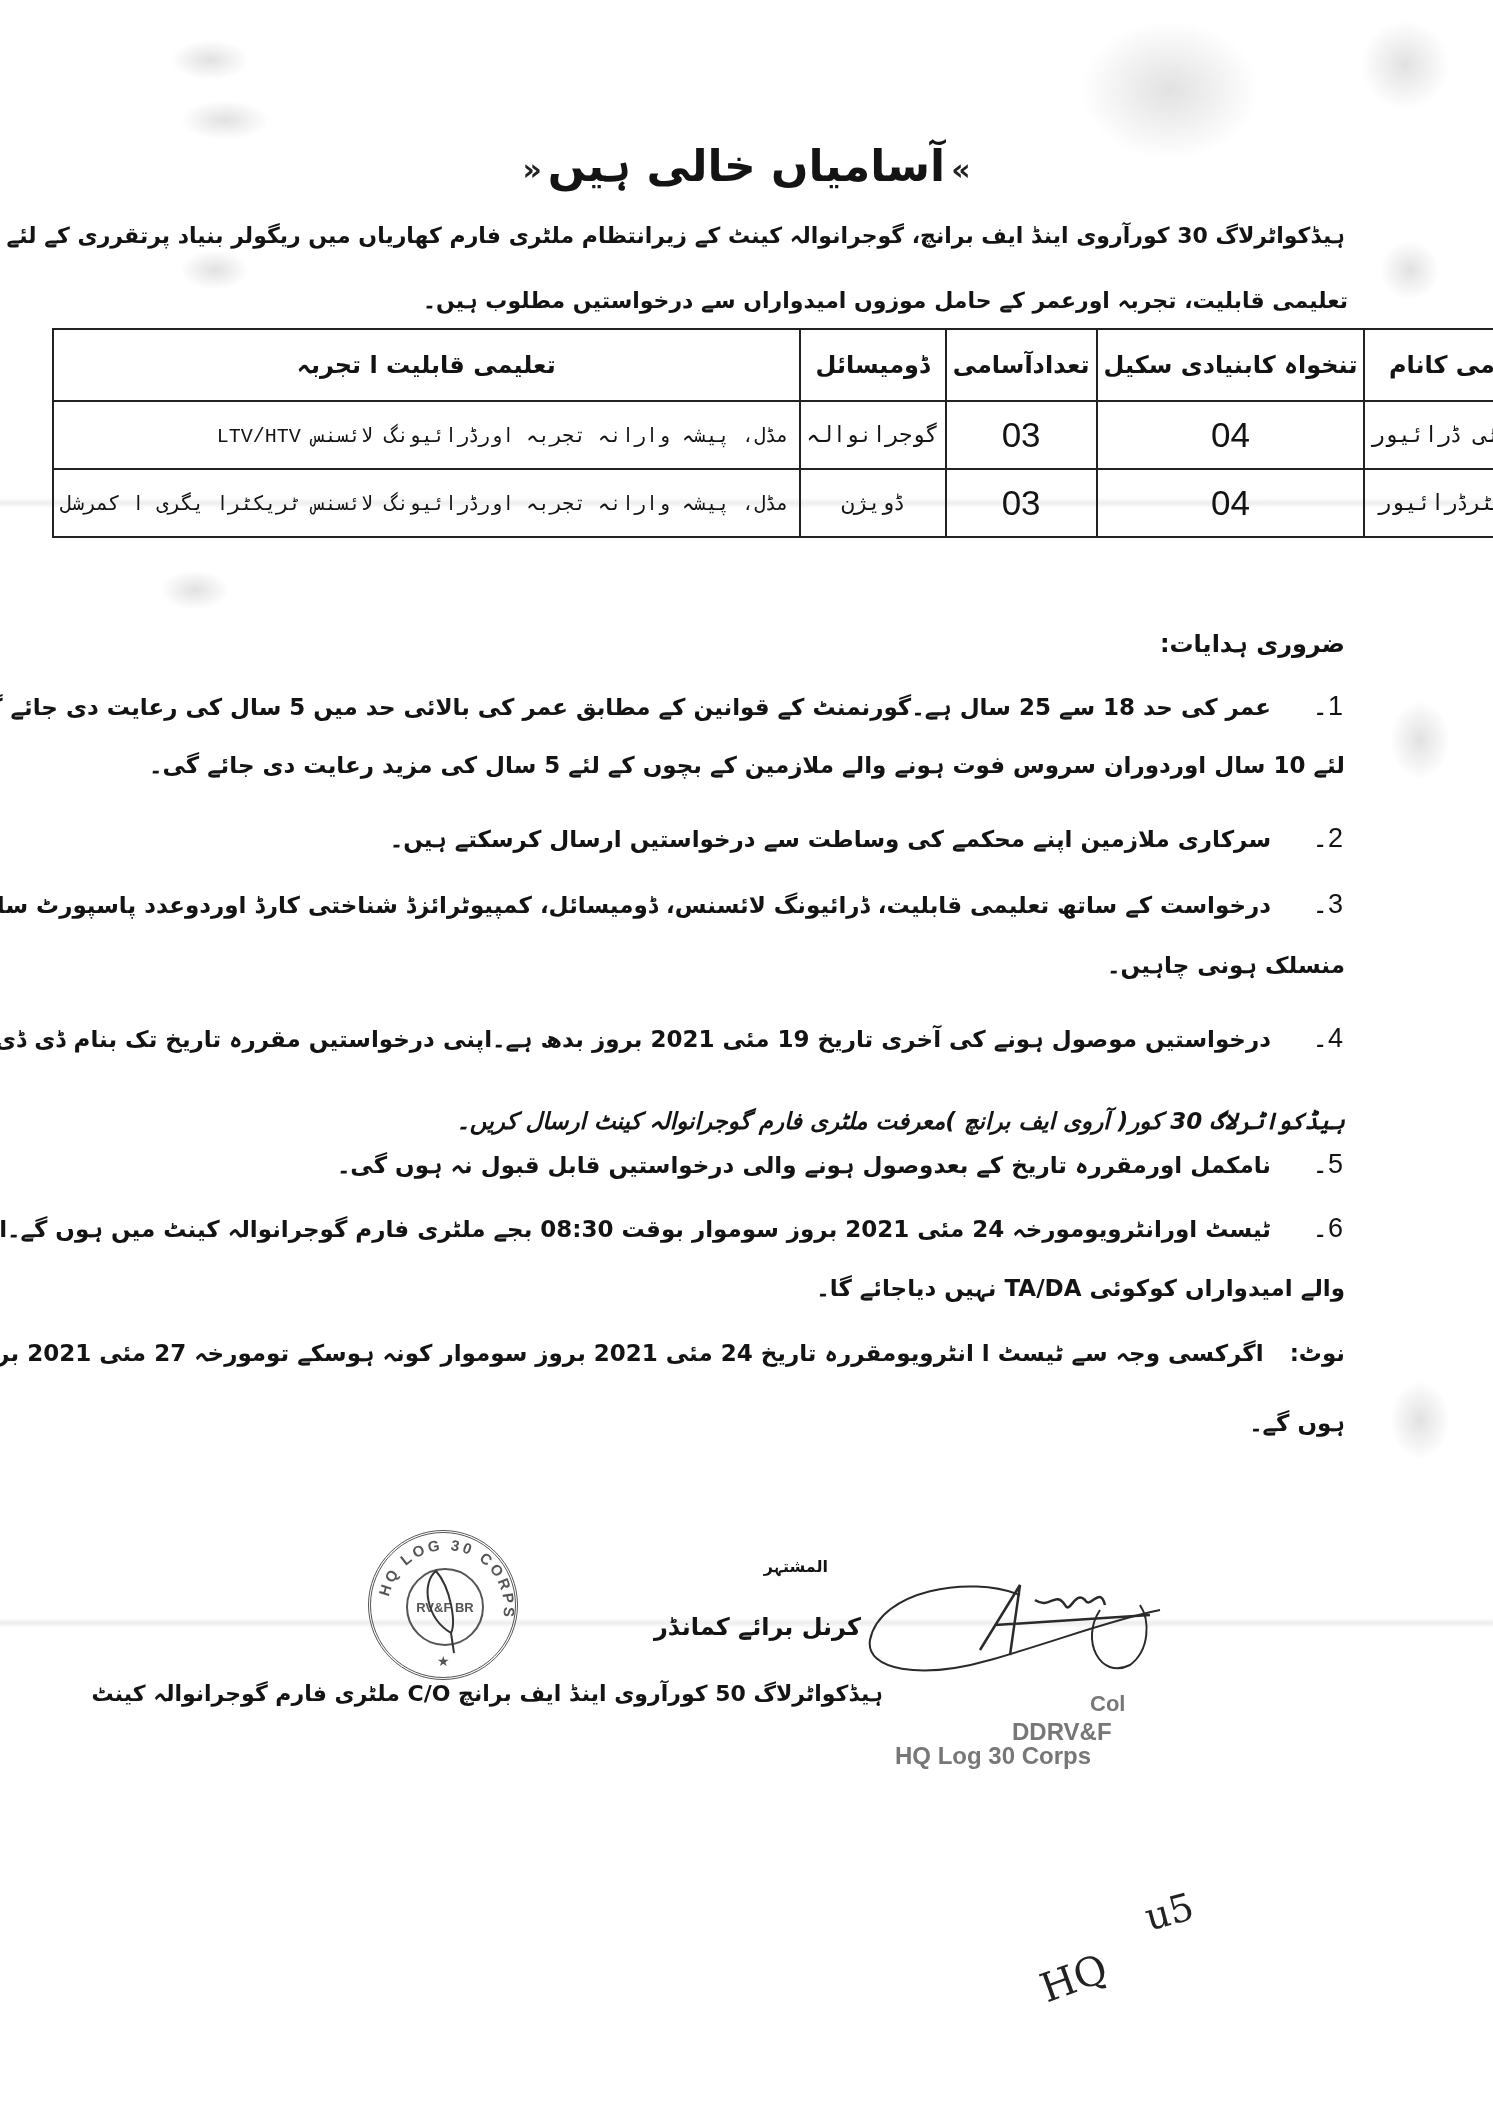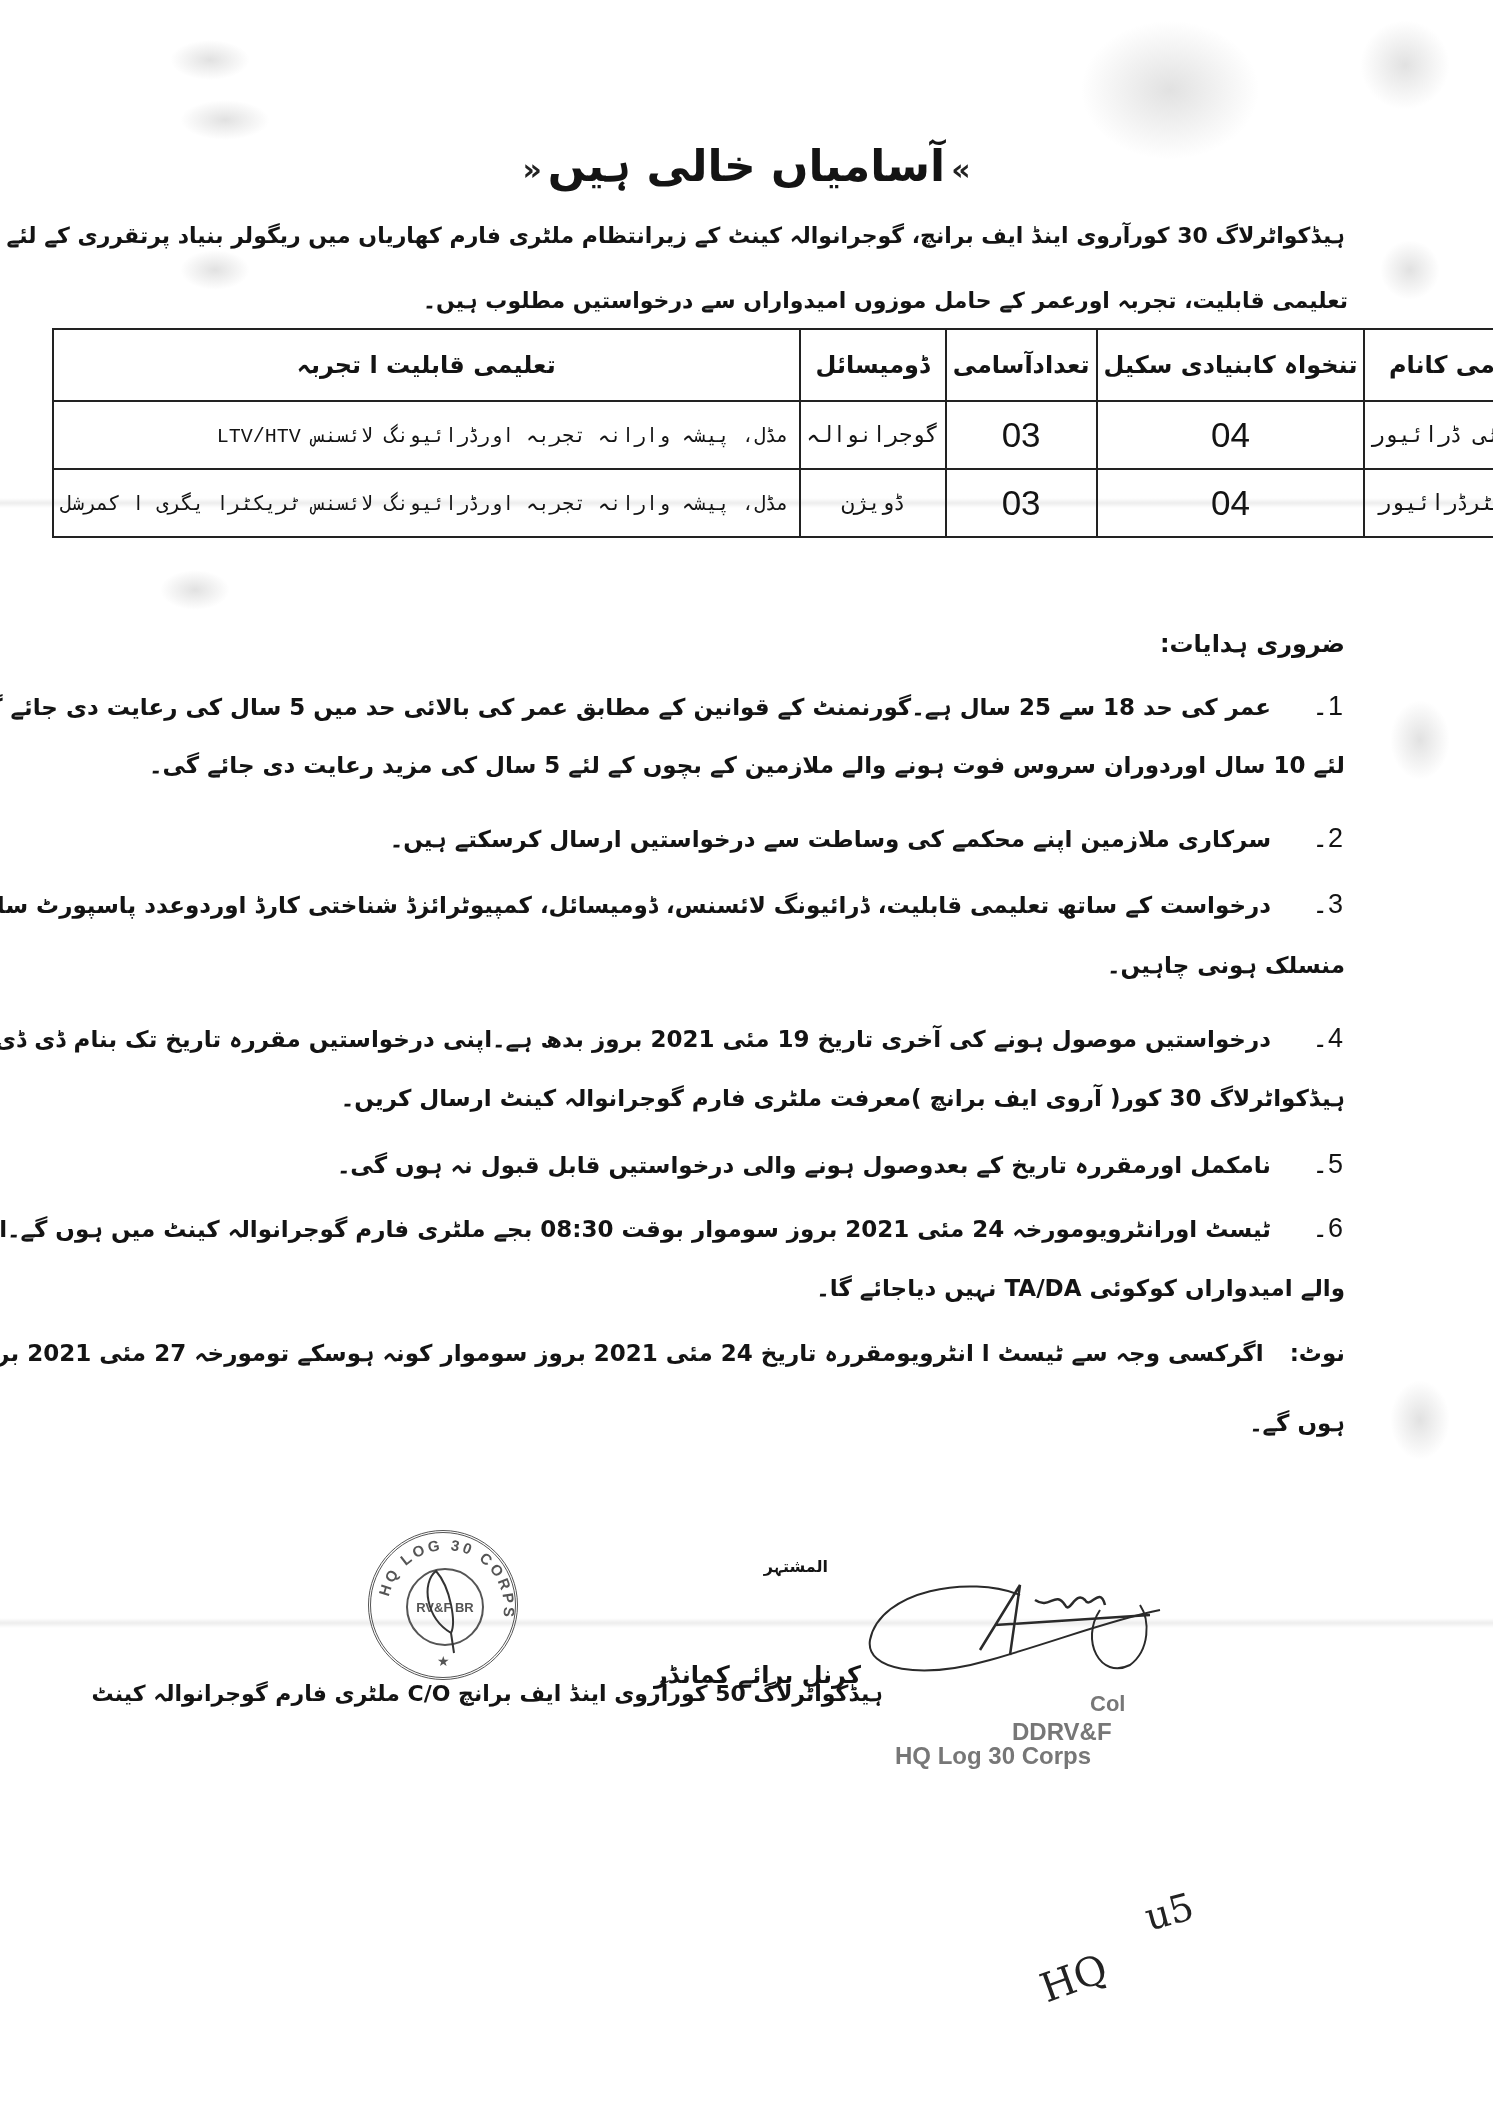--- a/index.html
+++ b/index.html
@@ -109,21 +109,21 @@
 </div>
 
 <div class="item" style="right:150px; top:888px;">
   <span class="n">3۔</span><span>درخواست کے ساتھ تعلیمی قابلیت، ڈرائیونگ لائسنس، ڈومیسائل، کمپیوٹرائزڈ شناختی کارڈ اوردوعدد پاسپورٹ سائز تصویر کی تصدیق شدہ کاپیاں</span>
 </div>
 <div class="item" style="right:148px; top:952px;">منسلک ہونی چاہیں۔</div>
 
 <div class="item" style="right:150px; top:1022px;">
   <span class="n">4۔</span><span>درخواستیں موصول ہونے کی آخری تاریخ 19 مئی 2021 بروز   بدھ ہے۔اپنی درخواستیں مقررہ تاریخ تک بنام ڈی ڈی آروی اینڈ ایف،</span>
 </div>
-<div class="item" style="right:148px; top:1085px;">ہیڈکواٹرلاگ 30 کور( آروی ایف برانچ )معرفت ملٹری فارم گوجرانوالہ کینٹ ارسال کریں۔</div>
+<div class="item" style="right:148px; top:1108px;font-style:italic;">ہیڈکواٹرلاگ 30 کور( آروی ایف برانچ )معرفت ملٹری فارم گوجرانوالہ کینٹ ارسال کریں۔</div>
 
 <div class="item" style="right:150px; top:1148px;">
   <span class="n">5۔</span><span>نامکمل اورمقررہ تاریخ کے بعدوصول ہونے والی درخواستیں قابل قبول نہ ہوں گی۔</span>
 </div>
 
 <div class="item" style="right:150px; top:1212px;">
   <span class="n">6۔</span><span>ٹیسٹ اورانٹرویومورخہ 24 مئی 2021 بروز سوموار بوقت 08:30 بجے ملٹری فارم گوجرانوالہ کینٹ میں ہوں گے۔انٹرویو کے لئے آنے</span>
 </div>
 <div class="item" style="right:148px; top:1275px;">والے امیدواراں کوکوئی TA/DA نہیں دیاجائے گا۔</div>
 
@@ -142,21 +142,21 @@
     </text>
   </svg>
   <div class="inner">RV&amp;F BR</div>
   <svg style="position:absolute;left:45px;top:30px;" width="60" height="95" viewBox="0 0 60 95">
     <path d="M20 8 C 5 20, 10 55, 35 70 C 40 60, 35 25, 20 8 Z M 35 70 L 38 90" stroke="#333" stroke-width="2" fill="none"></path>
   </svg>
   <span class="star">★</span>
 </div>
 
 <div class="para" style="right:665px; top:1545px; font-size:16px;margin-top:14px;">المشتہر</div>
-<div class="para" style="right:632px; top:1615px; font-size:24px;margin-top:48px;">کرنل برائے کمانڈر</div>
+<div class="para" style="right:632px; top:1615px; font-size:24px;">کرنل برائے کمانڈر</div>
 <div class="para" style="right:610px; top:1683px; font-size:22px;">ہیڈکواٹرلاگ 50 کورآروی اینڈ ایف برانچ C/O ملٹری فارم گوجرانوالہ کینٹ</div>
 
 <svg style="position:absolute;left:860px;top:1580px;" width="340" height="110" viewBox="0 0 340 110">
   <path d="M160 15 C 110 -5, 20 10, 10 60 C 5 90, 60 100, 130 80 C 200 60, 250 40, 300 30" stroke="#2a2a2a" stroke-width="2" fill="none"></path>
   <path d="M120 70 L 160 5 L 150 75 M 135 45 L 290 35 M 175 20 C 190 30, 195 10, 205 25 C 210 35, 215 10, 225 20 C 230 30, 240 5, 245 25" stroke="#2a2a2a" stroke-width="2.5" fill="none"></path>
   <path d="M240 30 C 220 60, 240 100, 270 85 C 290 70, 290 40, 280 25" stroke="#2a2a2a" stroke-width="2" fill="none"></path>
 </svg>
 <div class="eng-sig" style="left:1090px; top:1655px; font-size:22px;">Col</div>
 <div class="eng-sig" style="left:1012px; top:1682px; font-size:24px;">DDRV&amp;F</div>
 <div class="eng-sig" style="left:895px; top:1706px; font-size:24px;">HQ Log 30 Corps</div>

